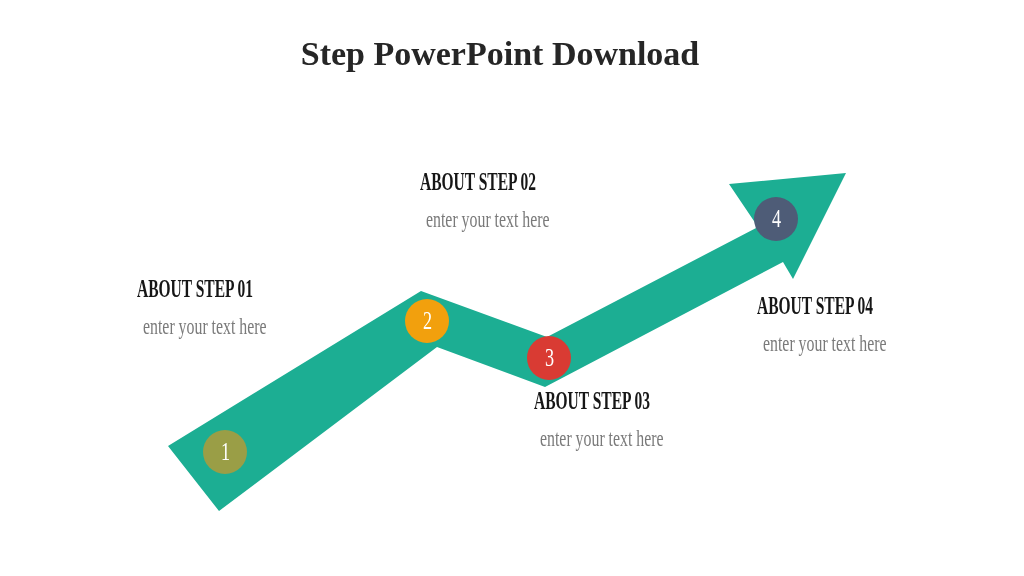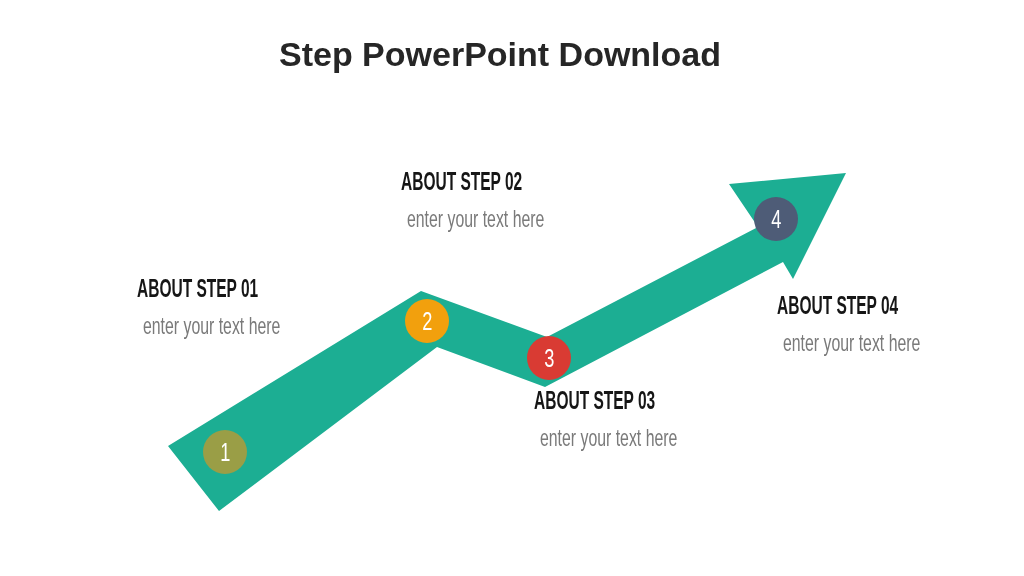--- a/index.html
+++ b/index.html
@@ -1,21 +1,21 @@
 <!DOCTYPE html>
 <html><head>
 <meta charset="utf-8">
 <style>
   html,body{margin:0;padding:0;background:#ffffff;}
   .slide{
     position:relative;
     width:1024px;height:576px;
     background:#ffffff;
     overflow:hidden;
-    font-family:Liberation Sans, sans-serif;
+    font-family:Liberation Serif, serif;
     border-radius:32px;
   }
   .slide-title{
     position:absolute;
     left:0;top:14px;width:1000px;
     text-align:center;
     font-size:34px;font-weight:700;line-height:1;
     color:#262626;
     letter-spacing:0px;
   }
@@ -70,28 +70,28 @@
   </div>
   <div class="marker" style="left: 754px; top: 197px; background-color: rgb(78, 92, 119);">
     <span>4</span>
   </div>
 
   <div class="step-text" style="left:137px;top:260px;margin-top:16px;">
     <div class="step-title">ABOUT STEP 01</div>
     <div class="step-sub">enter your text here</div>
   </div>
 
-  <div class="step-text" style="left:401px;top:169px;">
+  <div class="step-text" style="left:420px;top:169px;">
     <div class="step-title">ABOUT STEP 02</div>
     <div class="step-sub">enter your text here</div>
   </div>
 
   <div class="step-text" style="left:534px;top:388px;">
     <div class="step-title">ABOUT STEP 03</div>
     <div class="step-sub">enter your text here</div>
   </div>
 
-  <div class="step-text" style="left:757px;top:293px;margin-left:20px;">
+  <div class="step-text" style="left:757px;top:293px;">
     <div class="step-title">ABOUT STEP 04</div>
     <div class="step-sub">enter your text here</div>
   </div>
 
 </div>
 
 </body></html>

